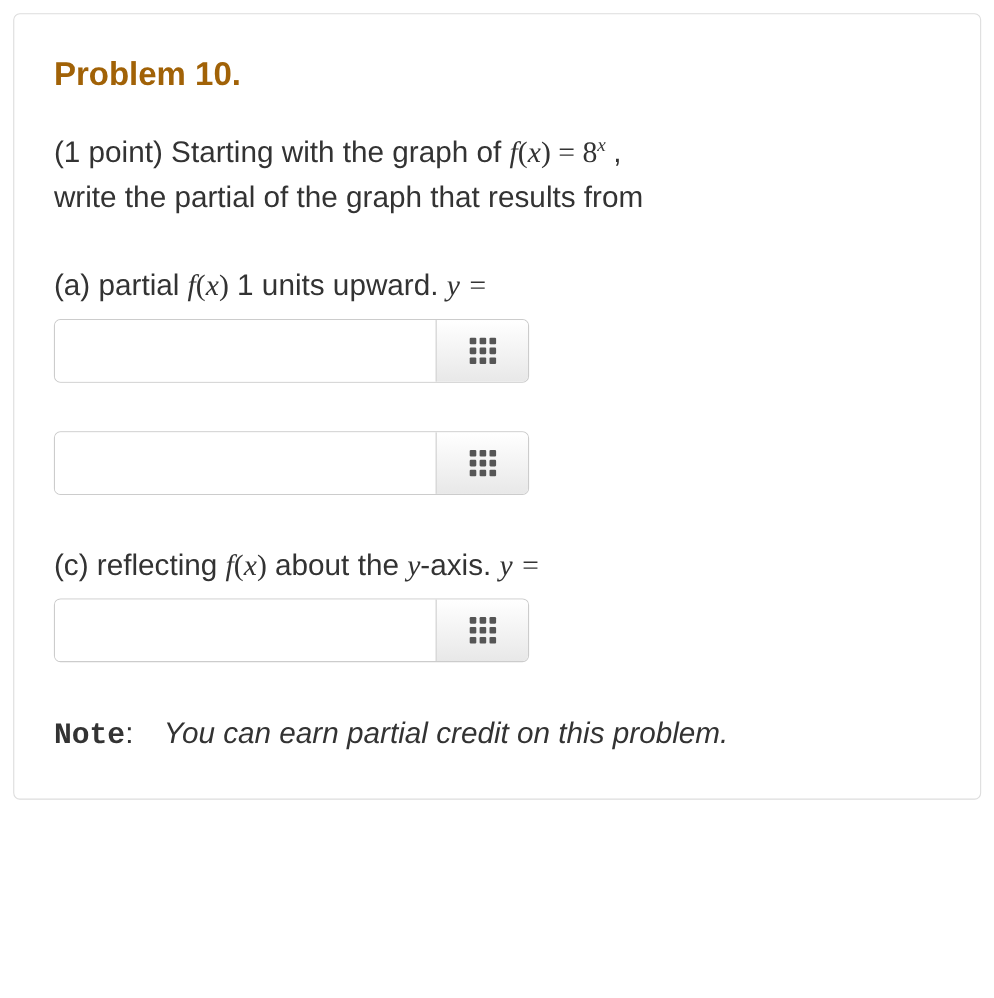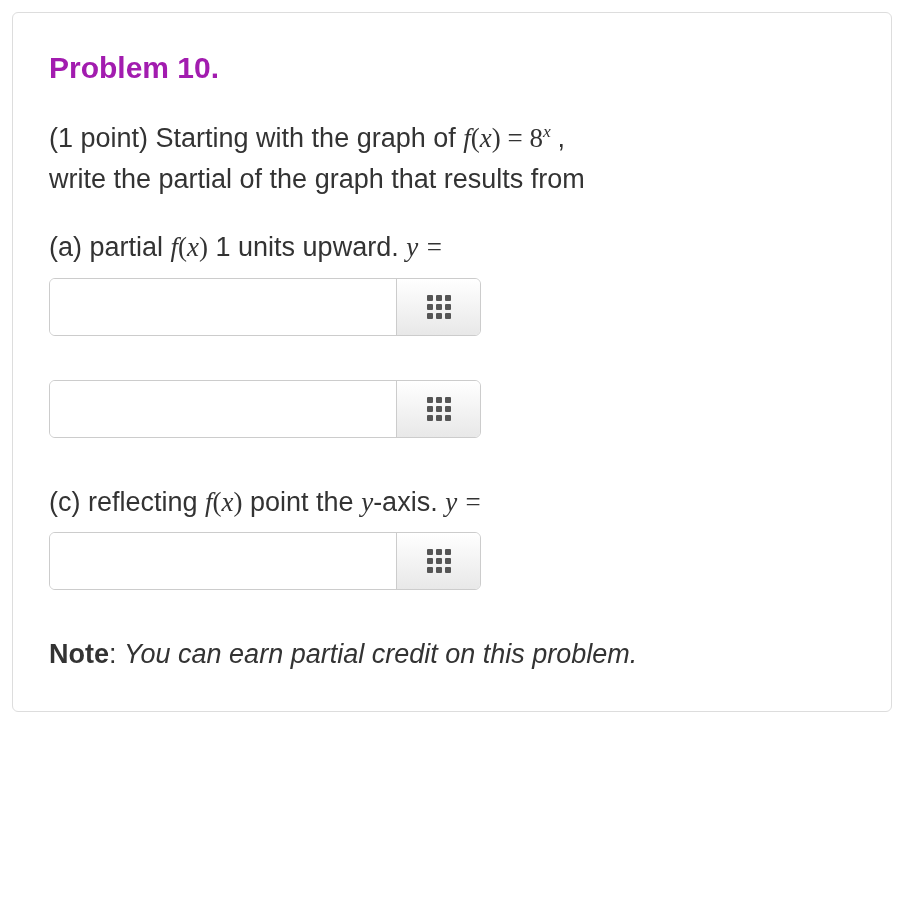--- a/index.html
+++ b/index.html
@@ -15,23 +15,23 @@
   .panel {
     border: 1px solid #dddddd;
     border-radius: 6px;
     background: #ffffff;
     padding: 32px 36px 36px 36px;
   }
   .title {
     font-weight: 700;
     font-size: 30px;
     margin: 0 0 28px 0;
-    color: #a21caf;
+    color: #a16207;
   }
-  .prompt { margin-bottom: 28px; }
+  .prompt { margin-bottom: 40px; }
   .part { margin-bottom: 44px; }
   .part-text { margin-bottom: 10px; }
   .math { font-family: Georgia, "Times New Roman", serif; }
   .mi { font-style: italic; }
   .fx {
     font-family: Georgia, "Times New Roman", serif;
     font-style: normal;
   }
   .fx .f { font-style: italic; }
   .fx .p { font-style: normal; }
@@ -73,22 +73,22 @@
   }
   .grid-icon {
     display: grid;
     grid-template-columns: repeat(3, 6px);
     grid-template-rows: repeat(3, 6px);
     gap: 3px;
   }
   .grid-icon span {
     width: 6px; height: 6px; background: #555555; border-radius: 1px;
   }
-  .note-label { font-weight: 700; }
-  .note-text { font-style: italic; }
+  .note-label { font-weight: 700; font-family: Liberation Mono, monospace; }
+  .note-text { font-style: italic; margin-left: 20px; }
 </style>
 </head>
 <body>
 
 <div class="panel">
 
   <div class="title">Problem 10.</div>
 
   <div class="prompt">
     <span>(1 point) Starting with the graph of </span>
@@ -134,21 +134,21 @@
             <span></span>
             <span></span>
             <span></span>
         </span>
       </button>
     </div>
   </div>
 
   <div class="part">
     <div class="part-text">
-      <span>(c) reflecting </span><span class="fx"><span class="f">f</span><span class="p">(</span><span class="x">x</span><span class="p">)</span></span><span> point the </span><span class="math mi">y</span><span>-axis. </span><span class="math mi">y =</span>
+      <span>(c) reflecting </span><span class="fx"><span class="f">f</span><span class="p">(</span><span class="x">x</span><span class="p">)</span></span><span> about the </span><span class="math mi">y</span><span>-axis. </span><span class="math mi">y =</span>
     </div>
     <div class="answer-row">
       <input class="answer-input" type="text" value="" style="">
       <button class="keypad-btn">
         <span class="grid-icon">
           <span></span>
             <span></span>
             <span></span>
             <span></span>
             <span></span>

